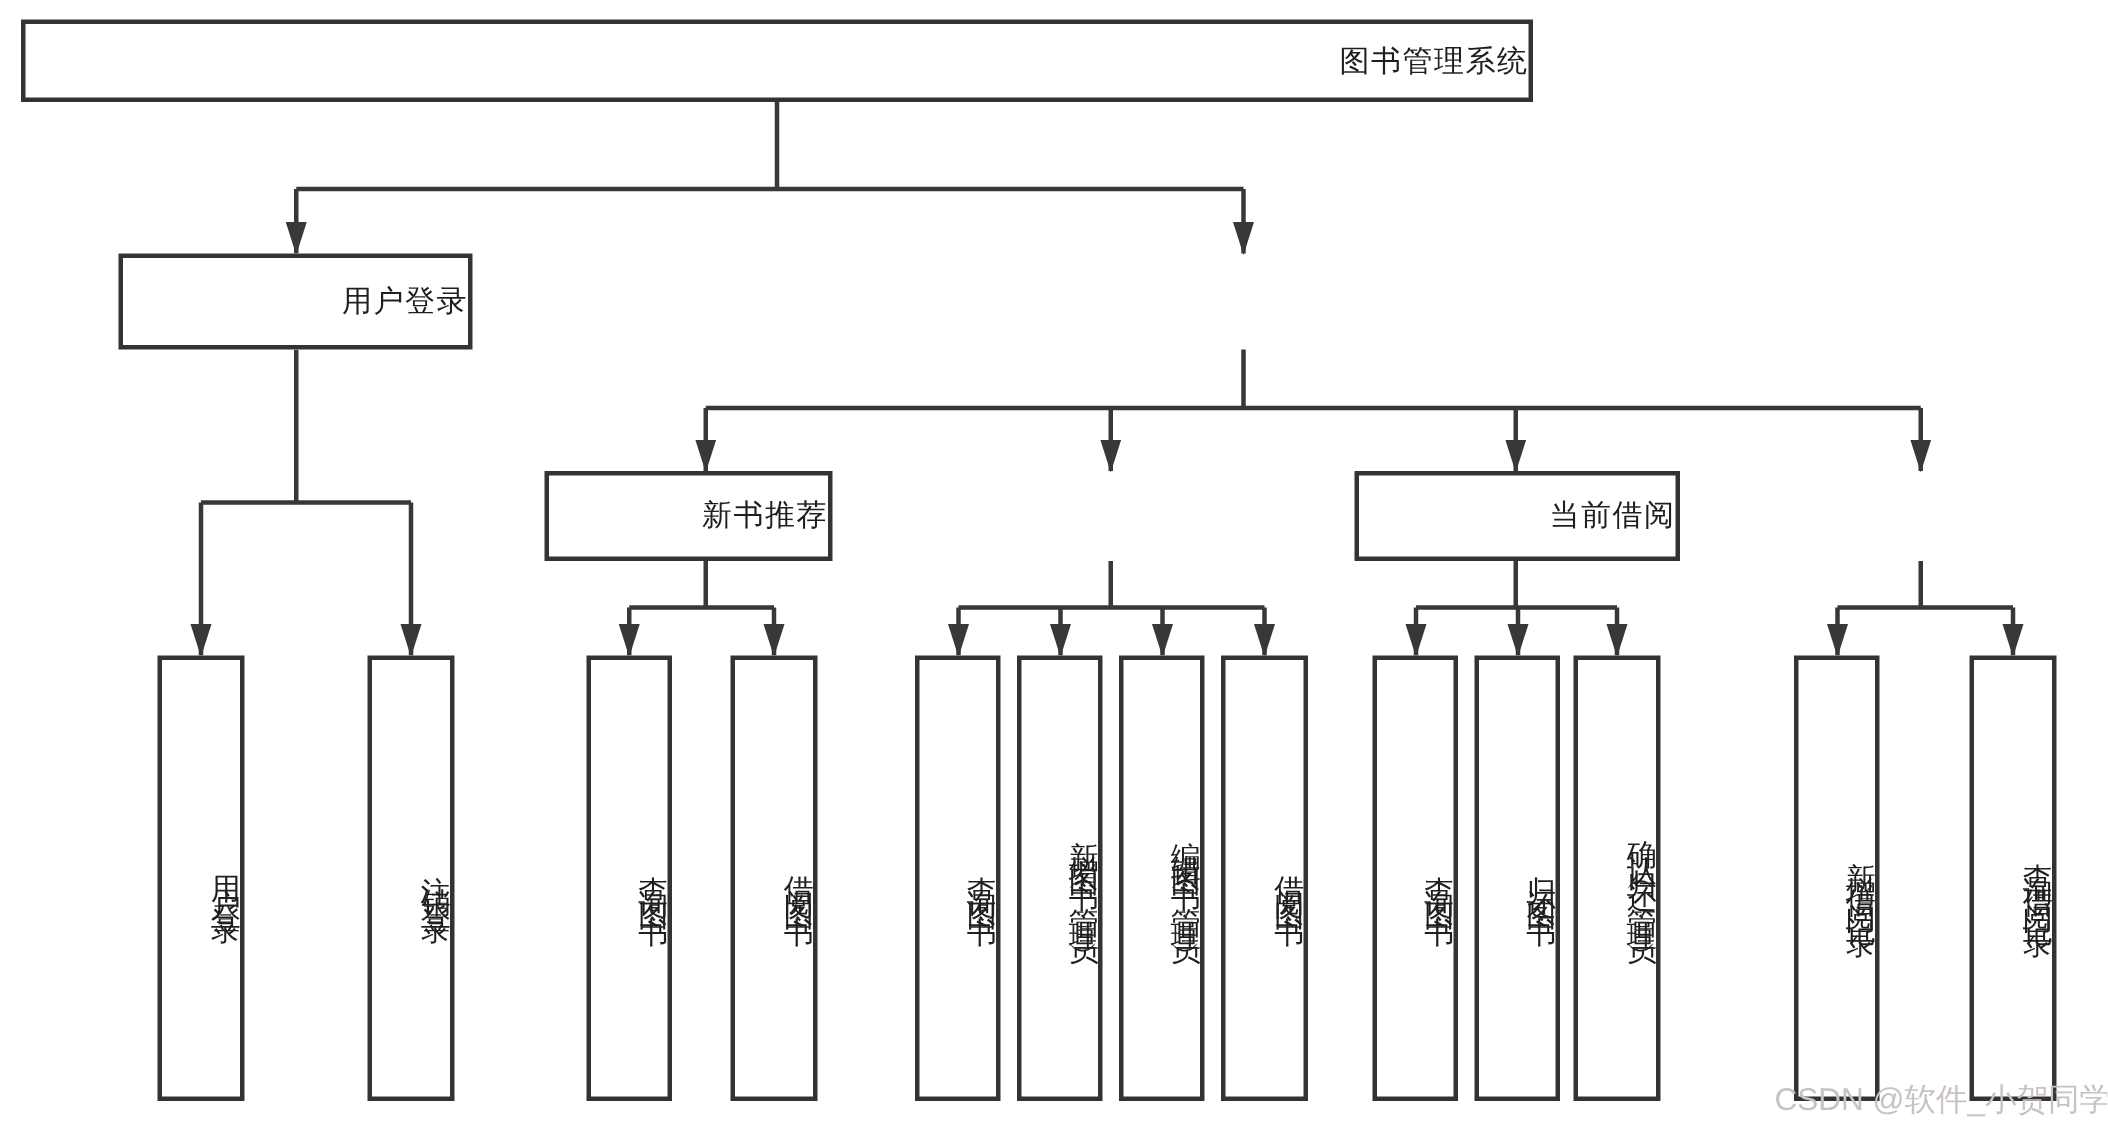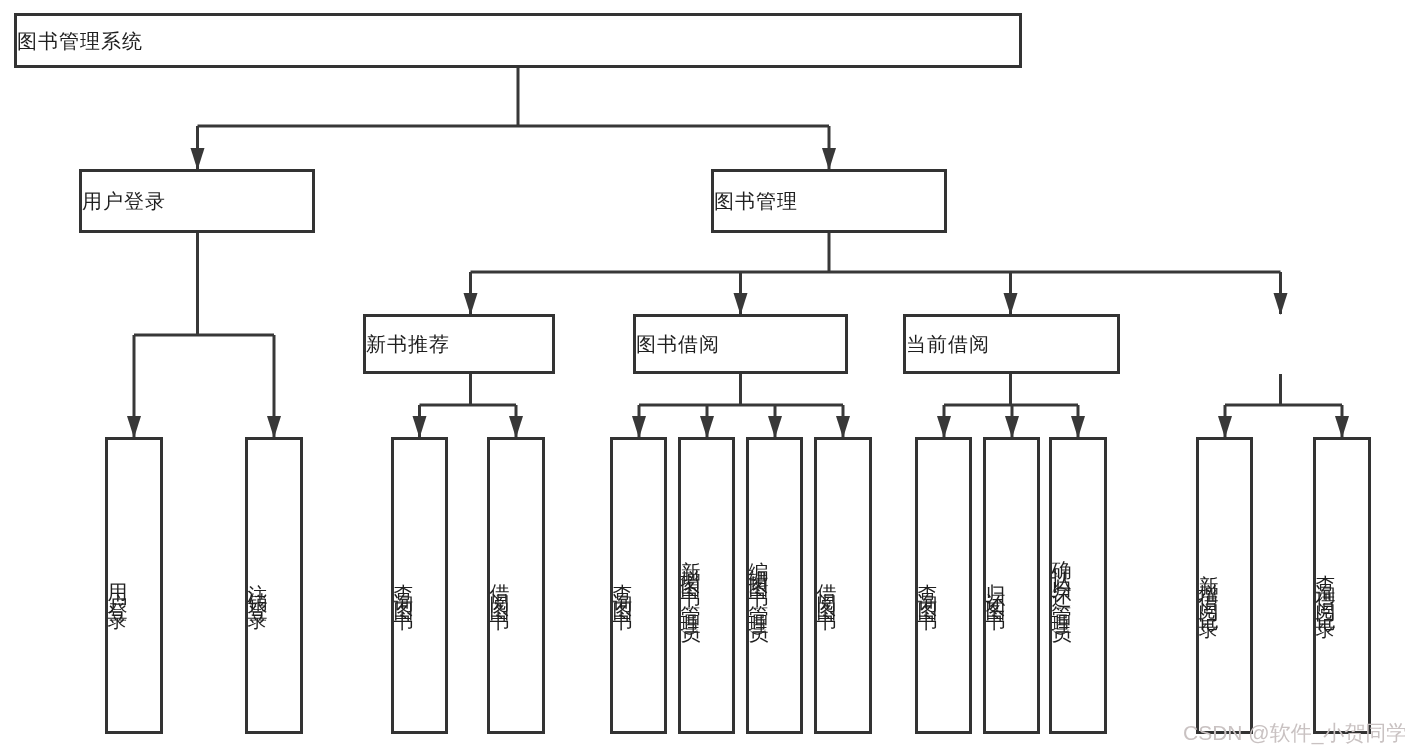--- a/index.html
+++ b/index.html
@@ -19,21 +19,21 @@
     overflow:hidden;
   }
   #edges{position:absolute;left:0;top:0;width:1405px;height:747px;}
   .edge{stroke:var(--line);stroke-width:3;fill:none;}
   #ah path{fill:var(--line);stroke:none;}
   .box{
     position:absolute;
     box-sizing:border-box;
     border:3px solid var(--box-border);
     background:var(--box-bg);
-    display:flex;align-items:center;justify-content:flex-start;
+    display:flex;align-items:center;justify-content:flex-end;
     font-size:20px;
     line-height:1;
     white-space:nowrap;
   }
   .box.h span{letter-spacing:1px;}
   .box.v span{
     writing-mode:vertical-rl;
     text-orientation:mixed;
     letter-spacing:9px;
     font-size:20px;
@@ -90,29 +90,23 @@
     <path class="edge" d="M1342,405 V437" marker-end="url(#ah)"></path>
   </svg>
 
   <div class="box h" style="left:14px;top:13px;width:1008px;height:55px">
     <span>图书管理系统</span>
   </div>
 
   <div class="box h" style="left:79px;top:169px;width:236px;height:64px">
     <span>用户登录</span>
   </div>
-  <div class="box h" style="left:711px;top:169px;width:236px;height:64px">
-    <span>图书管理</span>
-  </div>
 
   <div class="box h" style="left:363px;top:314px;width:192px;height:60px">
     <span>新书推荐</span>
-  </div>
-  <div class="box h" style="left:633px;top:314px;width:215px;height:60px">
-    <span>图书借阅</span>
   </div>
   <div class="box h" style="left:903px;top:314px;width:217px;height:60px">
     <span>当前借阅</span>
   </div>
 
   <div class="box v" style="left:105px;top:437px;width:58px;height:297px">
     <span>用户登录</span>
   </div>
   <div class="box v" style="left:245px;top:437px;width:58px;height:297px">
     <span>注销登录</span>

